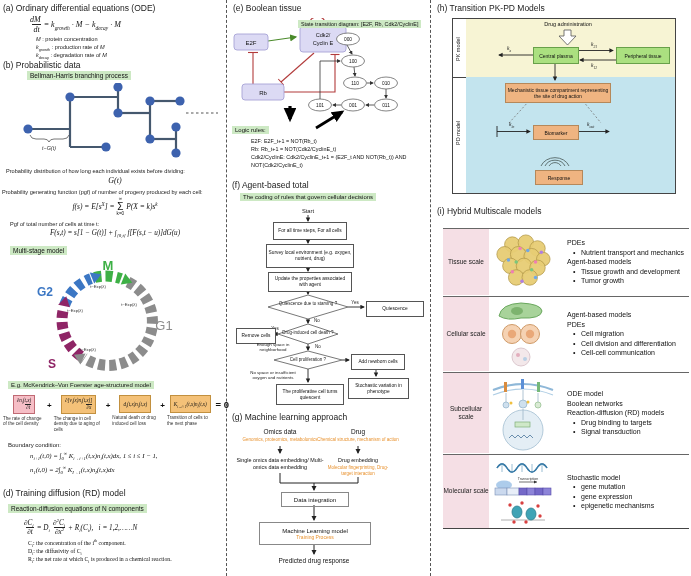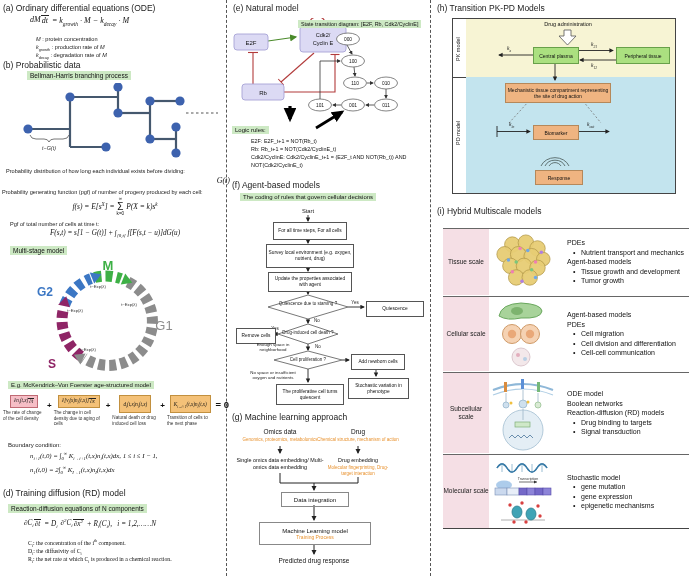--- a/index.html
+++ b/index.html
@@ -5,21 +5,21 @@
   html,body{margin:0;padding:0;background:#fff}
   .fig{position:relative;width:691px;height:576px;background:#fff;overflow:hidden;
        font-family:"Liberation Sans",sans-serif;color:#111}
   .abs{position:absolute}
   .ptitle{font-size:8.5px;color:#1a1a1a;white-space:nowrap}
   .badge{display:inline-block;background:#cde9c4;color:#111;font-size:6.5px;padding:1px 3px;white-space:nowrap}
   .badge.sm{font-size:5.4px}
   .txt{font-size:5.6px;color:#222;line-height:1.25}
   .eq{font-family:"Liberation Serif",serif;font-style:italic;color:#111}
   sub,sup{font-size:68%;line-height:0}
-  .frac{display:inline-flex;flex-direction:row;align-items:flex-start;vertical-align:middle;line-height:1.15}
+  .frac{display:inline-flex;flex-direction:column;align-items:flex-end;vertical-align:middle;line-height:1.15}
   .frac .den{border-top:0.8px solid #222;padding:0 1px}
   .term{display:flex;flex-direction:column;align-items:center}
   .termbox{border:0.9px solid #c06a74;background:#f6bec6;padding:2px 3px;font-size:5.1px;text-align:center;font-family:"Liberation Serif",serif;font-style:italic}
   .termbox.or{border-color:#c2903f;background:#f4c178}
   .cap{font-size:4.6px;color:#333;margin-top:2px;line-height:1.2;text-align:left}
   .fbox{position:absolute;border:0.8px solid #555;background:#fff;font-size:4.8px;line-height:1.18;
         display:flex;align-items:center;justify-content:center;text-align:center;color:#111;padding:1px}
   .flbl{position:absolute;font-size:4.5px;color:#222;text-align:center;line-height:1.2}
   .orange{color:#e8912d}
   .hbox{position:absolute;display:flex;align-items:center;justify-content:center;text-align:center;font-size:5px;line-height:1.2;color:#111}
@@ -85,21 +85,21 @@
       <circle cx="160" cy="18" r="4.6"></circle>
         <circle cx="130" cy="56" r="4.6"></circle>
         <circle cx="156" cy="44" r="4.6"></circle>
       <circle cx="156" cy="70" r="4.6"></circle>
     </g>
     <path d="M10,52 Q11,56 16,56 L24,56 Q28,56 29,59 Q30,56 34,56 L43,56 Q48,56 49,52" fill="none" stroke="#555" stroke-width="0.8"></path>
     <text x="29" y="67" text-anchor="middle" font-size="5.4" font-style="italic" fill="#333">t−G(t)</text>
   </svg>
 
   <div class="abs txt" style="left:6px;top:168px;width:222px">Probability distribution of how long each individual exists before dividing:</div>
-  <div class="abs eq" style="left:0;top:176px;width:230px;text-align:right;font-size:8px">G(t)</div>
+  <div class="abs eq" style="left:0;top:176px;width:230px;text-align:center;font-size:8px">G(t)</div>
   <div class="abs txt" style="left:2px;top:189px;width:228px">Probability generating function (pgf) of number of progeny produced by each cell:</div>
   <div class="abs" style="left:0;top:197px;width:230px;display:flex;justify-content:center;align-items:center">
     <span class="eq" style="font-size:7.5px">f(s) = E[s<sup>X</sup>] =</span>
     <span class="bigsum">
       <span>∞</span>
       <span class="sig">Σ</span>
       <span>k=0</span>
     </span>
     <span class="eq" style="font-size:7.5px">P(X = k)s<sup>k</sup></span>
   </div>
@@ -176,21 +176,21 @@
     <span class="frac">
         <span>∂<sup>2</sup>C<sub>i</sub></span>
         <span class="den">∂x<sup>2</sup></span>
       </span>
     <span>+ R<sub>i</sub>(C<sub>i</sub>),&nbsp;&nbsp;&nbsp;i = 1,2,……N</span>
   </div>
   <div class="abs txt eq" style="left:28px;top:540px;font-size:5.8px;font-style:normal">C<sub>i</sub>: the concentration of the i<sup>th</sup> component.</div>
   <div class="abs txt eq" style="left:28px;top:548px;font-size:5.8px;font-style:normal">D<sub>i</sub>: the diffusivity of C<sub>i</sub></div>
   <div class="abs txt eq" style="left:28px;top:556px;font-size:5.8px;font-style:normal">R<sub>i</sub>: the net rate at which C<sub>i</sub> is produced in a chemical reaction.</div>
 
-  <div class="abs ptitle" style="left:233px;top:3px">(e) Natural model</div>
+  <div class="abs ptitle" style="left:233px;top:3px">(e) Boolean tissue</div>
 
   <svg class="abs" style="left:232px;top:18px" width="118" height="106" viewBox="0 0 118 106">
     <defs>
       <marker id="gArr" markerWidth="7" markerHeight="7" refX="5" refY="3" orient="auto">
           <path d="M0,0L6,3L0,6Z" fill="#4a8a2a"></path>
         </marker>
       <marker id="bArr" markerWidth="5" markerHeight="5" refX="3.5" refY="2" orient="auto">
           <path d="M0,0L4.5,2L0,4Z" fill="#000"></path>
         </marker>
     </defs>
@@ -258,21 +258,21 @@
     <line x1="16" y1="97" x2="42" y2="81" stroke="#000" stroke-width="2.8" marker-end="url(#bArr2)"></line>
   </svg>
 
   <div class="abs badge" style="left:232px;top:126px;font-size:6px">Logic rules:</div>
   <div class="abs" style="left:251px;top:137px;width:172px;font-size:5.4px;line-height:1.5;color:#111">
     <div>E2F: E2F_t+1 = NOT(Rb_t)</div>
     <div>Rb: Rb_t+1 = NOT(Cdk2/CyclinE_t)</div>
     <div>Cdk2/CyclinE: Cdk2/CyclinE_t+1 = (E2F_t AND NOT(Rb_t)) AND NOT(Cdk2/CyclinE_t)</div>
   </div>
 
-  <div class="abs ptitle" style="left:232px;top:180px">(f) Agent-based models</div>
+  <div class="abs ptitle" style="left:232px;top:180px">(f) Agent-based total</div>
   <div class="abs badge" style="left:240px;top:193px;font-size:6px">The coding of rules that govern cellular decisions</div>
 
   <div class="abs" style="left:235px;top:206px;width:215px;height:204px">
     <svg class="abs" style="left:0;top:0" width="215" height="204" viewBox="0 0 215 204">
       <defs>
         <marker id="fArr" markerWidth="6" markerHeight="6" refX="4" refY="2.5" orient="auto">
             <path d="M0,0L5,2.5L0,5Z" fill="#222"></path>
           </marker>
       </defs>
       <g stroke="#222" stroke-width="0.9" fill="none" marker-end="url(#fArr)">

